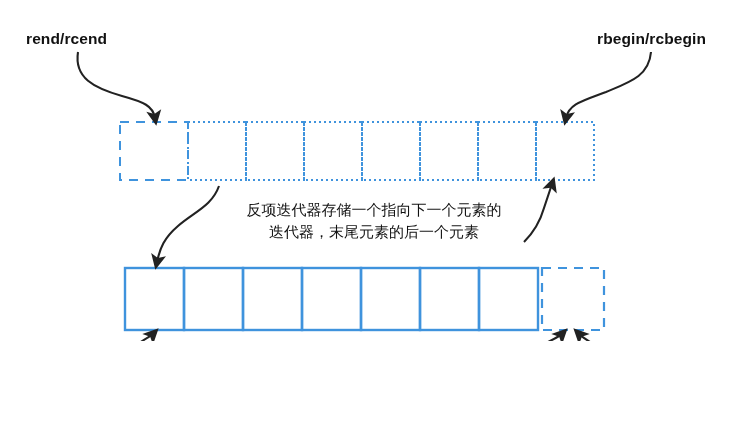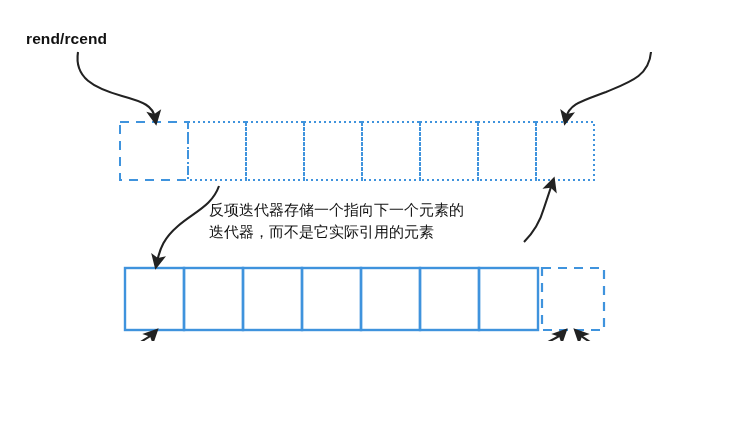--- a/index.html
+++ b/index.html
@@ -33,21 +33,21 @@
   }
   .cn-label {
     position: absolute;
     color: #111111;
     font-size: 15px;
     font-weight: 400;
     white-space: nowrap;
     font-family: "DejaVu Sans", "Liberation Sans", sans-serif;
   }
   .cn-center {
-    text-align: left;
+    text-align: center;
     line-height: 1.45;
   }
   #lbl-rend      { left: 14px;  top: 30px; }
   #lbl-rbegin    { left: 585px; top: 30px; }
   #lbl-begin     { left: 42px;  top: 383px; }
   #lbl-end       { left: 592px; top: 383px; }
   #lbl-note      { left: 197px; top: 200px; width: 330px; }
   #lbl-tail      { left: 310px; top: 355px; }
 
   .watermark {
@@ -121,27 +121,28 @@
 
     <path d="M98,372 C104,360 116,352 126,344 C134,338 139,336 141,334" fill="none" stroke="#222222" stroke-width="2.1" marker-end="url(#ah)"></path>
 
     <path d="M462,364 C492,360 520,352 536,342 C544,338 548,336 550,334" fill="none" stroke="#222222" stroke-width="2.1" marker-end="url(#ah)"></path>
 
     <path d="M609,376 C600,362 588,350 578,342 C572,338 569,336 567,334" fill="none" stroke="#222222" stroke-width="2.1" marker-end="url(#ah)"></path>
   </svg>
 
   <div class="label" id="lbl-rend">rend/rcend</div>
 
+  <div class="label" id="lbl-rbegin">rbegin/rcbegin</div>
 
 
   <div class="label" id="lbl-end">end/cend</div>
 
   <div class="cn-label cn-center" id="lbl-note">
     <div>反项迭代器存储一个指向下一个元素的</div>
-    <div>迭代器，而不是它实际引用的元素</div>
+    <div>迭代器，末尾元素的后一个元素</div>
   </div>
 
 
   <div class="watermark">
     <span class="wm-badge"></span>
     <span>CSDN @codeitnow</span>
   </div>
 
 </div>
 

